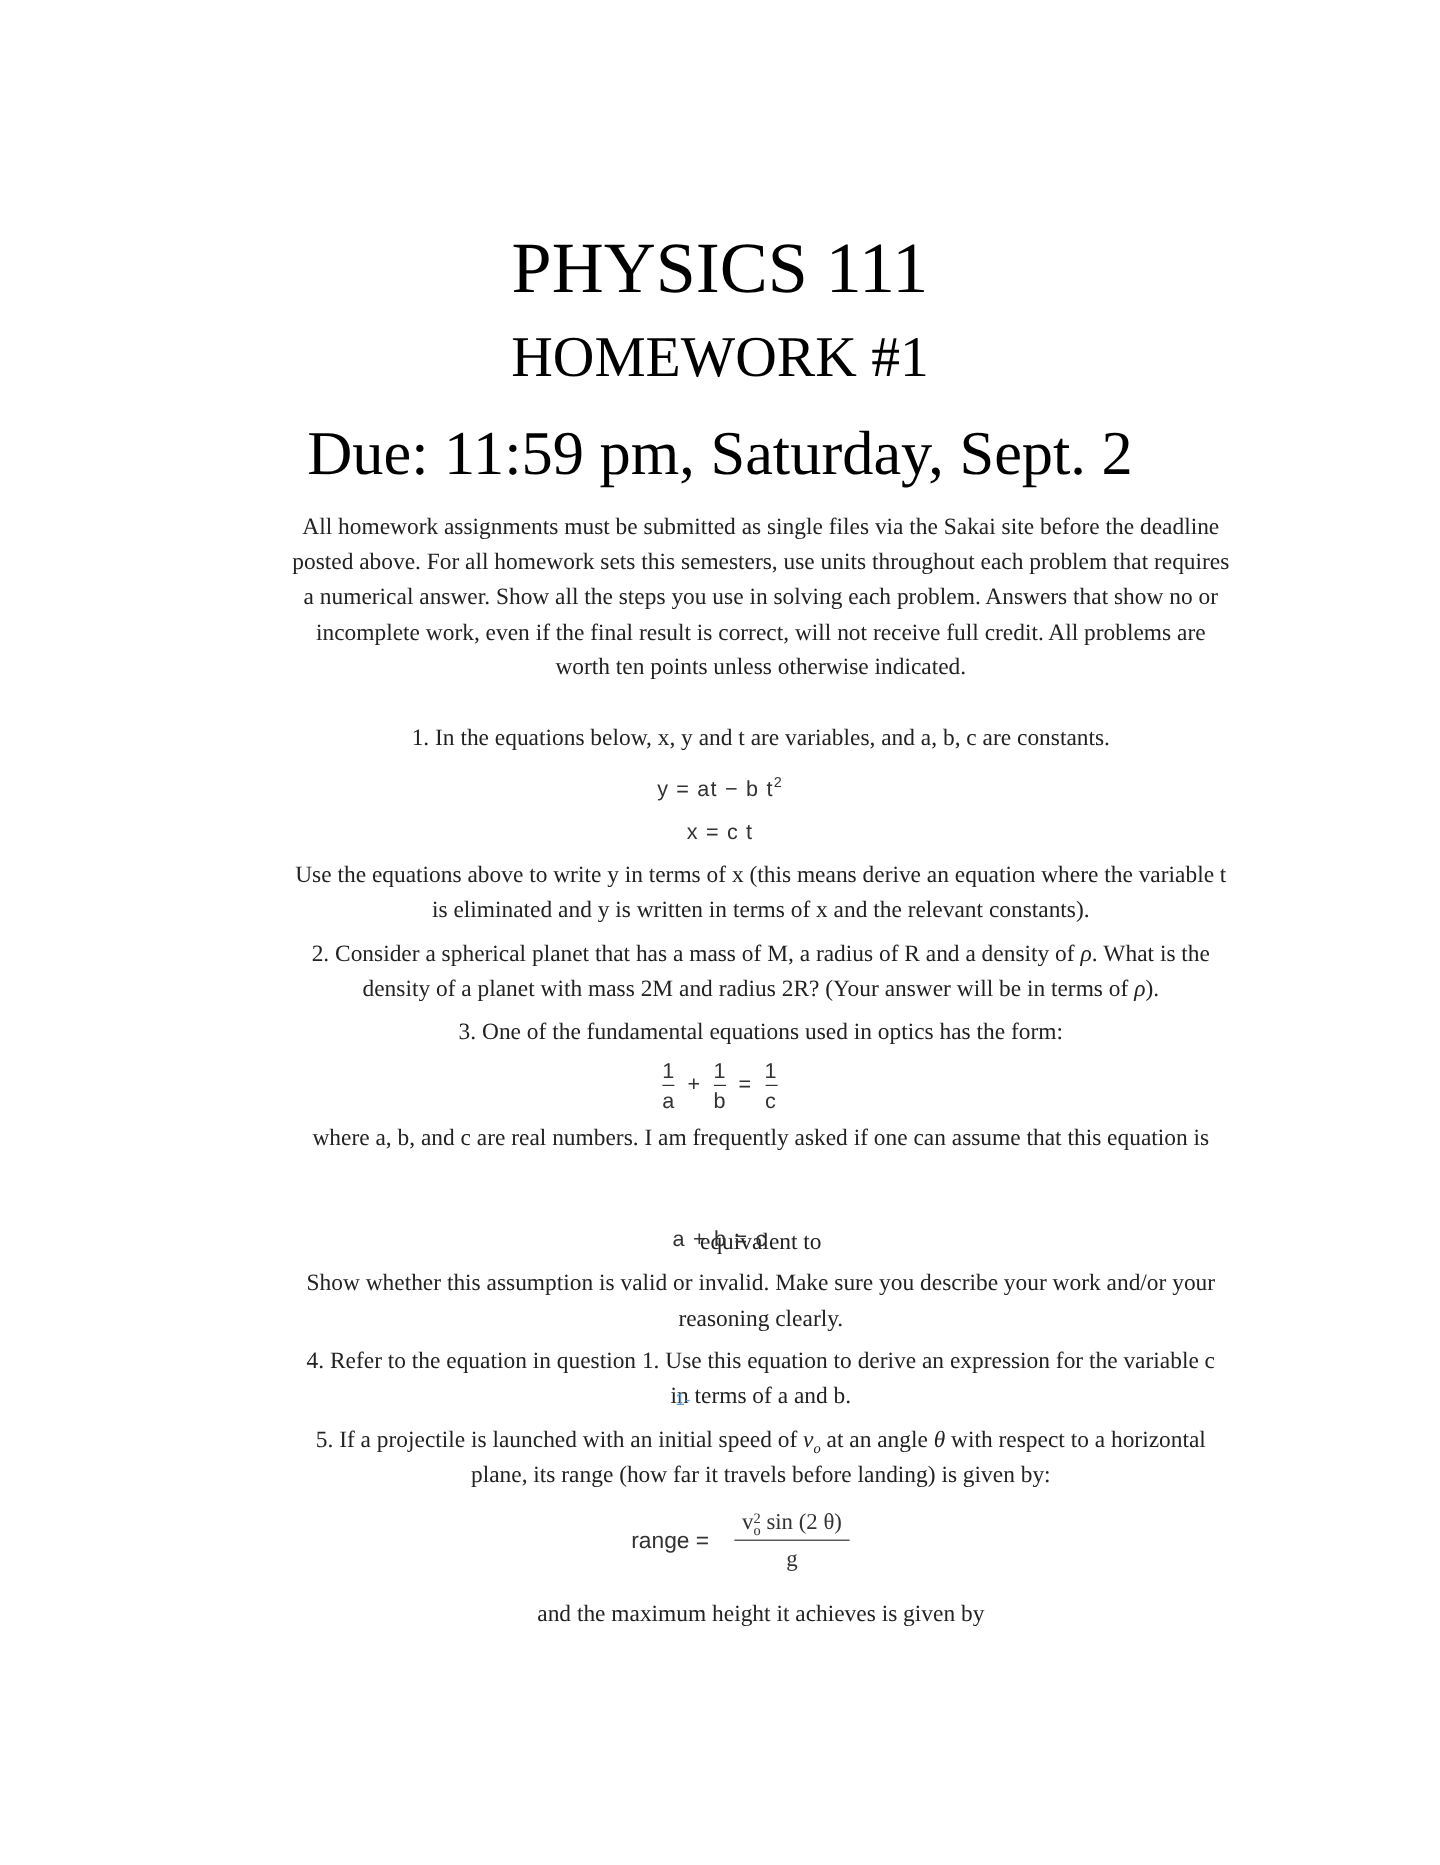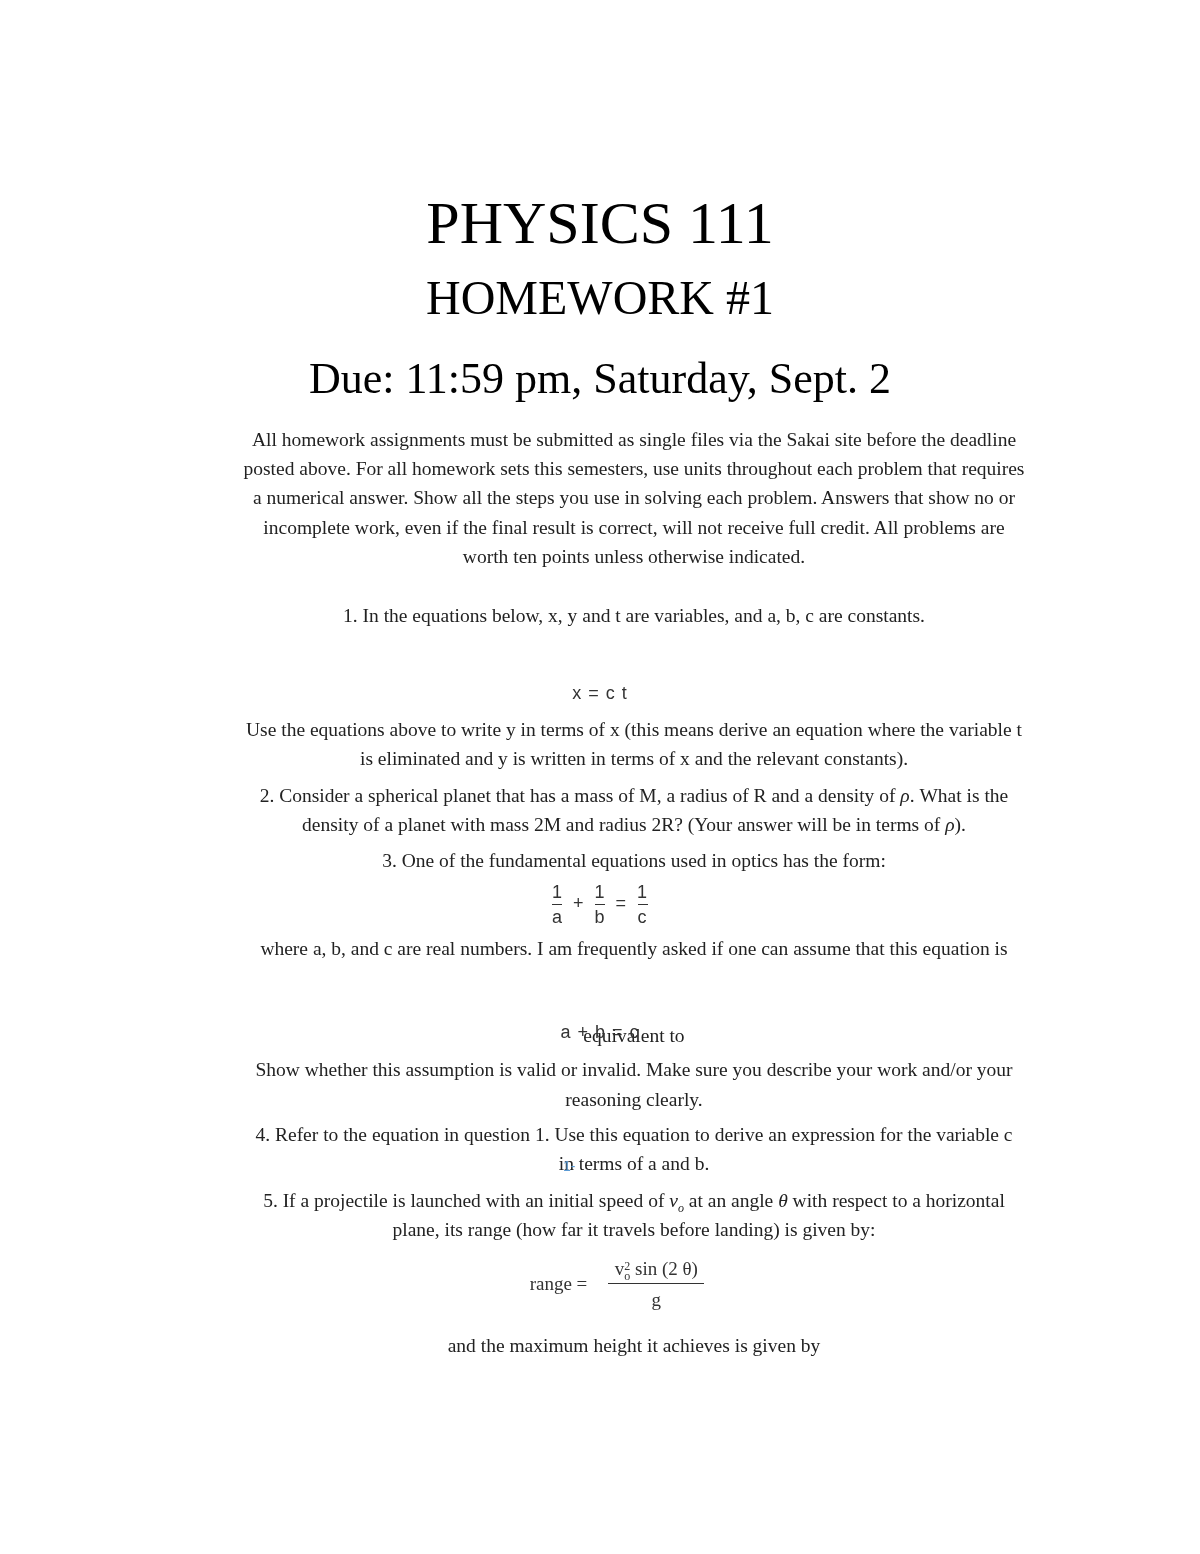--- a/index.html
+++ b/index.html
@@ -2,21 +2,21 @@
 <html><head>
 <meta charset="utf-8">
 <style>
   html, body { margin: 0; padding: 0; background: #ffffff; }
   body { width: 1200px; height: 1554px; position: relative; overflow: hidden; }
   .page { position: absolute; left: 0; top: 0; width: 1200px; height: 1554px; background: #fff; }
   .title { position: absolute; left: 0; width: 1200px; text-align: center; color: #000000;
            font-family: "Liberation Serif", "DejaVu Serif", serif; white-space: nowrap; }
   .t1 { top: 188px; font-size: 60px; line-height: 70px; }
   .t2 { top: 263px; font-size: 48px; line-height: 70px; }
-  .t3 { top: 344px; font-size: 44px; line-height: 70px; }
+  .t3 { top: 344px; font-size: 52px; line-height: 70px; }
   .txt { position: absolute; left: 174px; width: 920px; color: #222;
          font-family: "Liberation Serif", "DejaVu Serif", serif; font-size: 19.5px; line-height: 29.5px; white-space: nowrap; text-align: center; }
   .eq { position: absolute; left: 0; width: 1200px; text-align: center; color: #333;
         font-family: "Liberation Sans", "DejaVu Sans", sans-serif; font-size: 18px; white-space: nowrap; letter-spacing: 1px; }
   .frac { display: inline-block; vertical-align: middle; text-align: center; margin: 0 4px; }
   .frac .num, .frac .den { display: block; line-height: 24px; }
   .frac .bar { display: block; height: 1px; background: #333; margin: 0 2px; }
   .small-frac .bar { width: 10px; margin: 0 auto; }
   .big-frac .bar { width: 96px; }
   sup, sub { font-size: 12px; }
@@ -32,20 +32,23 @@
   <div class="title t2">HOMEWORK #1</div>
   <div class="title t3">Due: 11:59 pm, Saturday, Sept. 2</div>
 
   <div class="txt" style="top:425px">All homework assignments must be submitted as single files via the Sakai site before the deadline</div>
   <div class="txt" style="top:454px">posted above.  For all homework sets this semesters, use units throughout each problem that requires</div>
   <div class="txt" style="top:483px">a numerical answer.  Show all the steps you use in solving each problem.  Answers that show no or</div>
   <div class="txt" style="top:513px">incomplete work, even if the final result is correct, will not receive full credit.  All problems are</div>
   <div class="txt" style="top:542px">worth ten points unless otherwise indicated.</div>
 
   <div class="txt" style="top:601px">1.  In the equations below, x, y and t are variables, and a, b, c are constants.</div>
+  <div class="eq" style="top:645px">
+    <span>y = at − b t</span><sup>2</sup>
+  </div>
   <div class="eq" style="top:683px">x = c t</div>
   <div class="txt" style="top:715px">Use the equations above to write y in terms of x (this means derive an equation where the variable t</div>
   <div class="txt" style="top:744px">is eliminated and y is written in terms of x and the relevant constants).</div>
 
   <div class="txt" style="top:781px">
     <span>2.  Consider a spherical planet that has a mass of M, a radius of R and a density of </span><span class="ital">ρ</span><span>.  What is the</span>
   </div>
   <div class="txt" style="top:810px">
     <span>density of a planet with mass 2M and radius 2R?  (Your answer will be in terms of </span><span class="ital">ρ</span><span>).</span>
   </div>
@@ -66,21 +69,21 @@
 
   <div class="txt" style="top:1120px">4.  Refer to the equation in question 1.  Use this equation to derive an expression for the variable c</div>
   <div class="txt" style="top:1149px">in terms of a and b.</div>
   <div class="mark">1-</div>
 
   <div class="txt" style="top:1186px">
     <span>5.  If a projectile is launched with an initial speed of </span><span class="ital"><span>v</span><sub>o</sub></span><span> at an angle </span><span class="ital">θ</span><span> with respect to a horizontal</span>
   </div>
   <div class="txt" style="top:1215px">plane, its range (how far it travels before landing) is given by:</div>
   <div class="eq" style="top:1255px; letter-spacing:0">
-    <span style="font-family:Liberation Serif, serif; font-size:19px; margin-left:40px;">range =</span>
+    <span style="font-family:Liberation Sans, sans-serif; font-size:19px; margin-left:40px;">range =</span>
     <span class="frac big-frac" style="margin-left:14px; font-family:'Liberation Serif',serif; font-size:19px;">
       <span class="num" style="line-height:28px;"><span>v</span><span style="display:inline-block; vertical-align:middle; line-height:10px; font-size:12px;"><span style="display:block">2</span><span style="display:block">o</span></span><span> sin (2 θ)</span></span>
       <span class="bar"></span>
       <span class="den" style="line-height:32px;">g</span>
     </span>
   </div>
   <div class="txt" style="top:1331px">and the maximum height it achieves is given by</div>
 
 </div>
 

